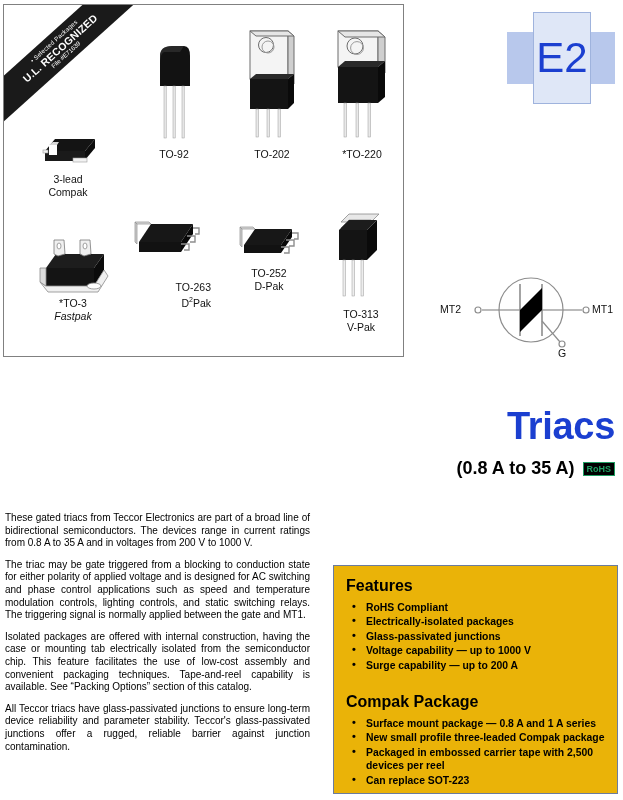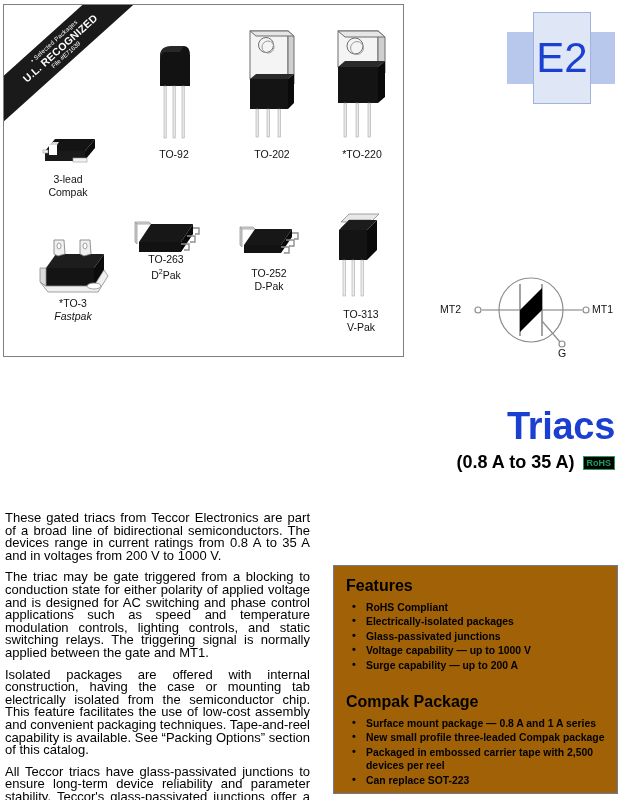--- a/index.html
+++ b/index.html
@@ -140,21 +140,21 @@
     font-size: 38px;
     font-weight: bold;
     line-height: 42px;
     letter-spacing: -0.3px;
   }
   #subtitle-row {
     display: flex;
     align-items: center;
     justify-content: flex-end;
     gap: 8px;
-    margin-top: 5px;
+    margin-top: 11px;
   }
   #subtitle {
     font-size: 18px;
     font-weight: bold;
     color: #000;
   }
   #rohs-badge {
     border: 1px solid #1f9e62;
     color: #1f9e62;
     font-size: 9px;
@@ -172,34 +172,34 @@
     width: 305px;
   }
   #gd-heading {
     color: #1b3fd0;
     font-size: 13.5px;
     font-weight: bold;
     margin-bottom: 8px;
   }
   #general-description p {
     margin: 0 0 9px 0;
-    font-size: 13px;
+    font-size: 10px;
     line-height: 12.6px;
     text-align: justify;
     color: #000;
   }
 
   
   #feature-panel {
     position: absolute;
     left: 333px;
     top: 565px;
     width: 285px;
     height: 229px;
-    background: #a16207;
+    background: #eab308;
     border: 1px solid #6b7c9e;
     box-sizing: border-box;
     padding: 10px 12px 13px 12px;
   }
   .panel-heading {
     font-size: 16px;
     font-weight: bold;
     color: #000;
     margin: 0 0 6px 0;
     line-height: 19px;
@@ -315,21 +315,21 @@
   <svg class="pkg-art" style="left:125px; top:211px;" width="76" height="46" viewBox="0 0 76 46">
     <polygon points="10,26 22,8 64,8 52,26" fill="#171717"></polygon>
     <rect x="10" y="26" width="42" height="10" fill="#121212"></rect>
     <polygon points="52,26 64,8 64,18 52,36" fill="#080808"></polygon>
     <polygon points="6,6 20,6 22,8 8,8" fill="#dcdcdc" stroke="#8e8e8e" stroke-width="0.7"></polygon>
     <polygon points="6,6 8,8 8,28 6,26" fill="#cfcfcf" stroke="#8e8e8e" stroke-width="0.7"></polygon>
     <path d="M64,12 L70,12 L70,18 L66,18" fill="none" stroke="#8e8e8e" stroke-width="1.4"></path>
     <path d="M58,20 L66,20 L66,26 L61,26" fill="none" stroke="#8e8e8e" stroke-width="1.4"></path>
     <path d="M52,28 L60,28 L60,34 L55,34" fill="none" stroke="#8e8e8e" stroke-width="1.4"></path>
   </svg>
-  <div class="pkg-label" style="left:117px; top:248px; width:90px;">
+  <div class="pkg-label" style="left:117px; top:276px; width:90px;text-align:right;">
     <div>TO-263</div>
     <div>D<sup>2</sup>Pak</div>
   </div>
 
   <svg class="pkg-art" style="left:230px; top:216px;" width="70" height="42" viewBox="0 0 70 42">
     <polygon points="10,24 21,8 58,8 47,24" fill="#171717"></polygon>
     <rect x="10" y="24" width="37" height="8" fill="#121212"></rect>
     <polygon points="47,24 58,8 58,16 47,32" fill="#080808"></polygon>
     <polygon points="6,6 19,6 21,8 8,8" fill="#dcdcdc" stroke="#8e8e8e" stroke-width="0.7"></polygon>
     <polygon points="6,6 8,8 8,26 6,24" fill="#cfcfcf" stroke="#8e8e8e" stroke-width="0.7"></polygon>

